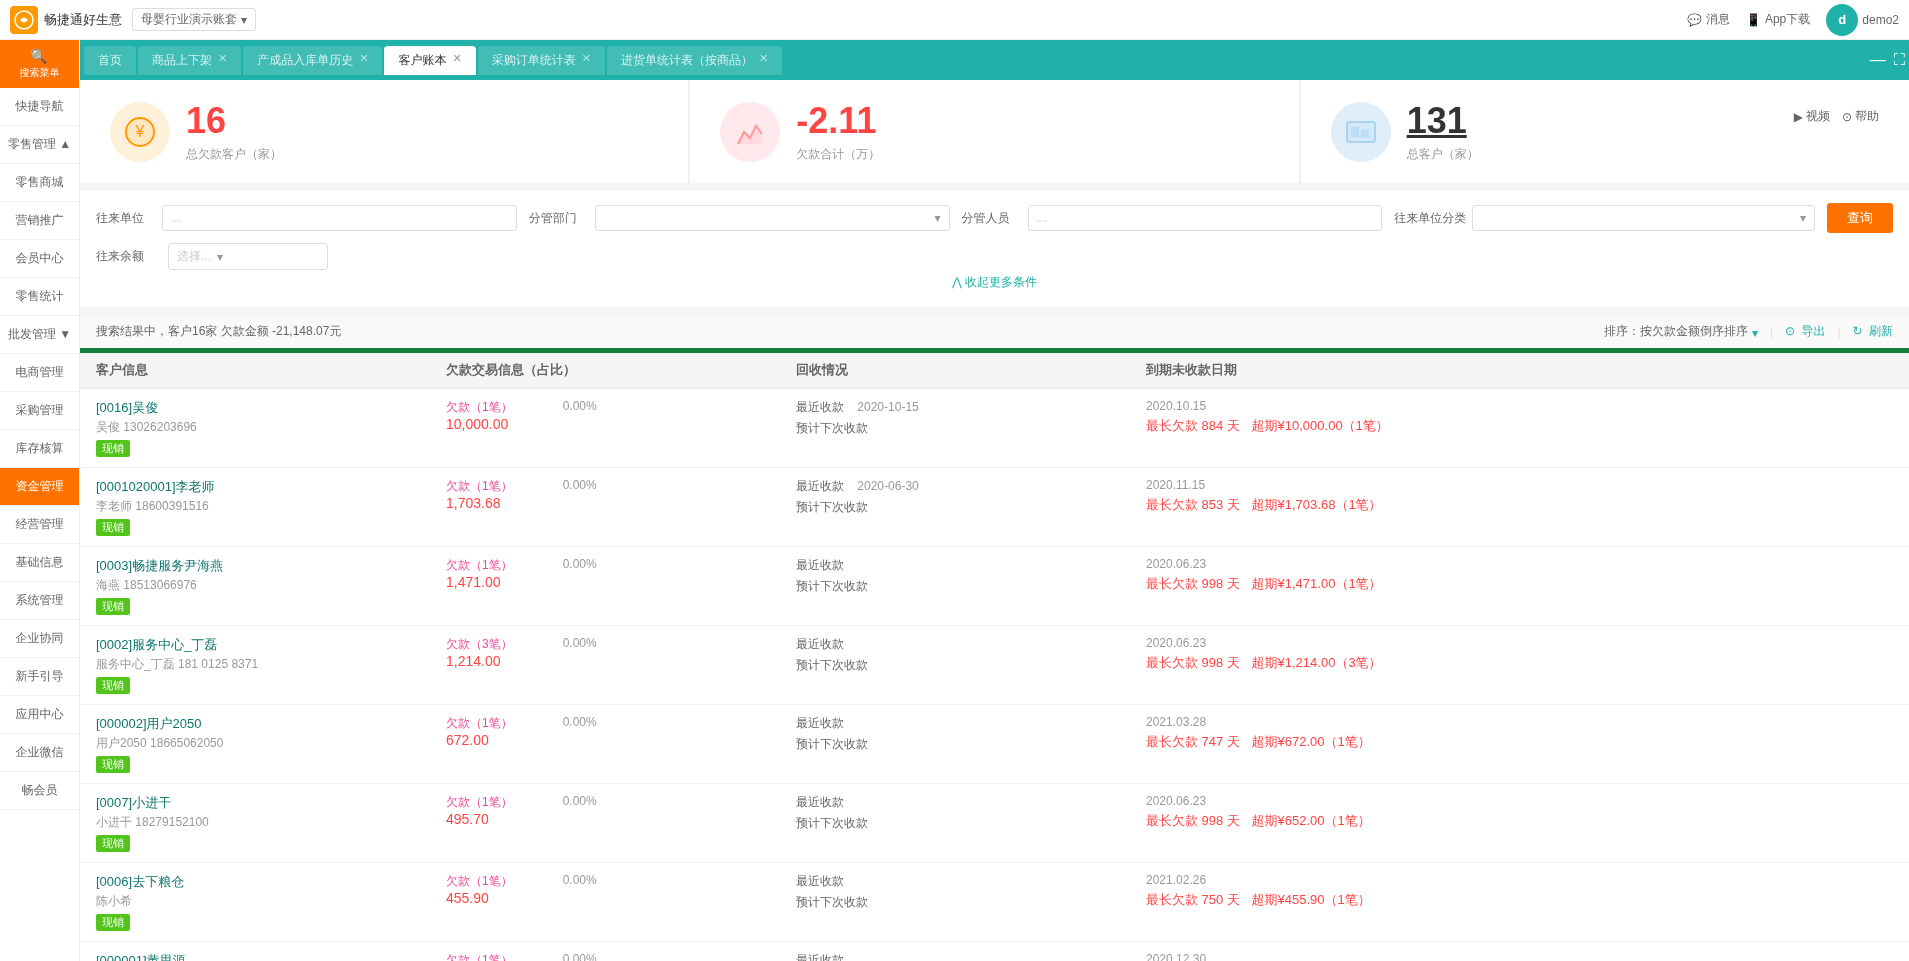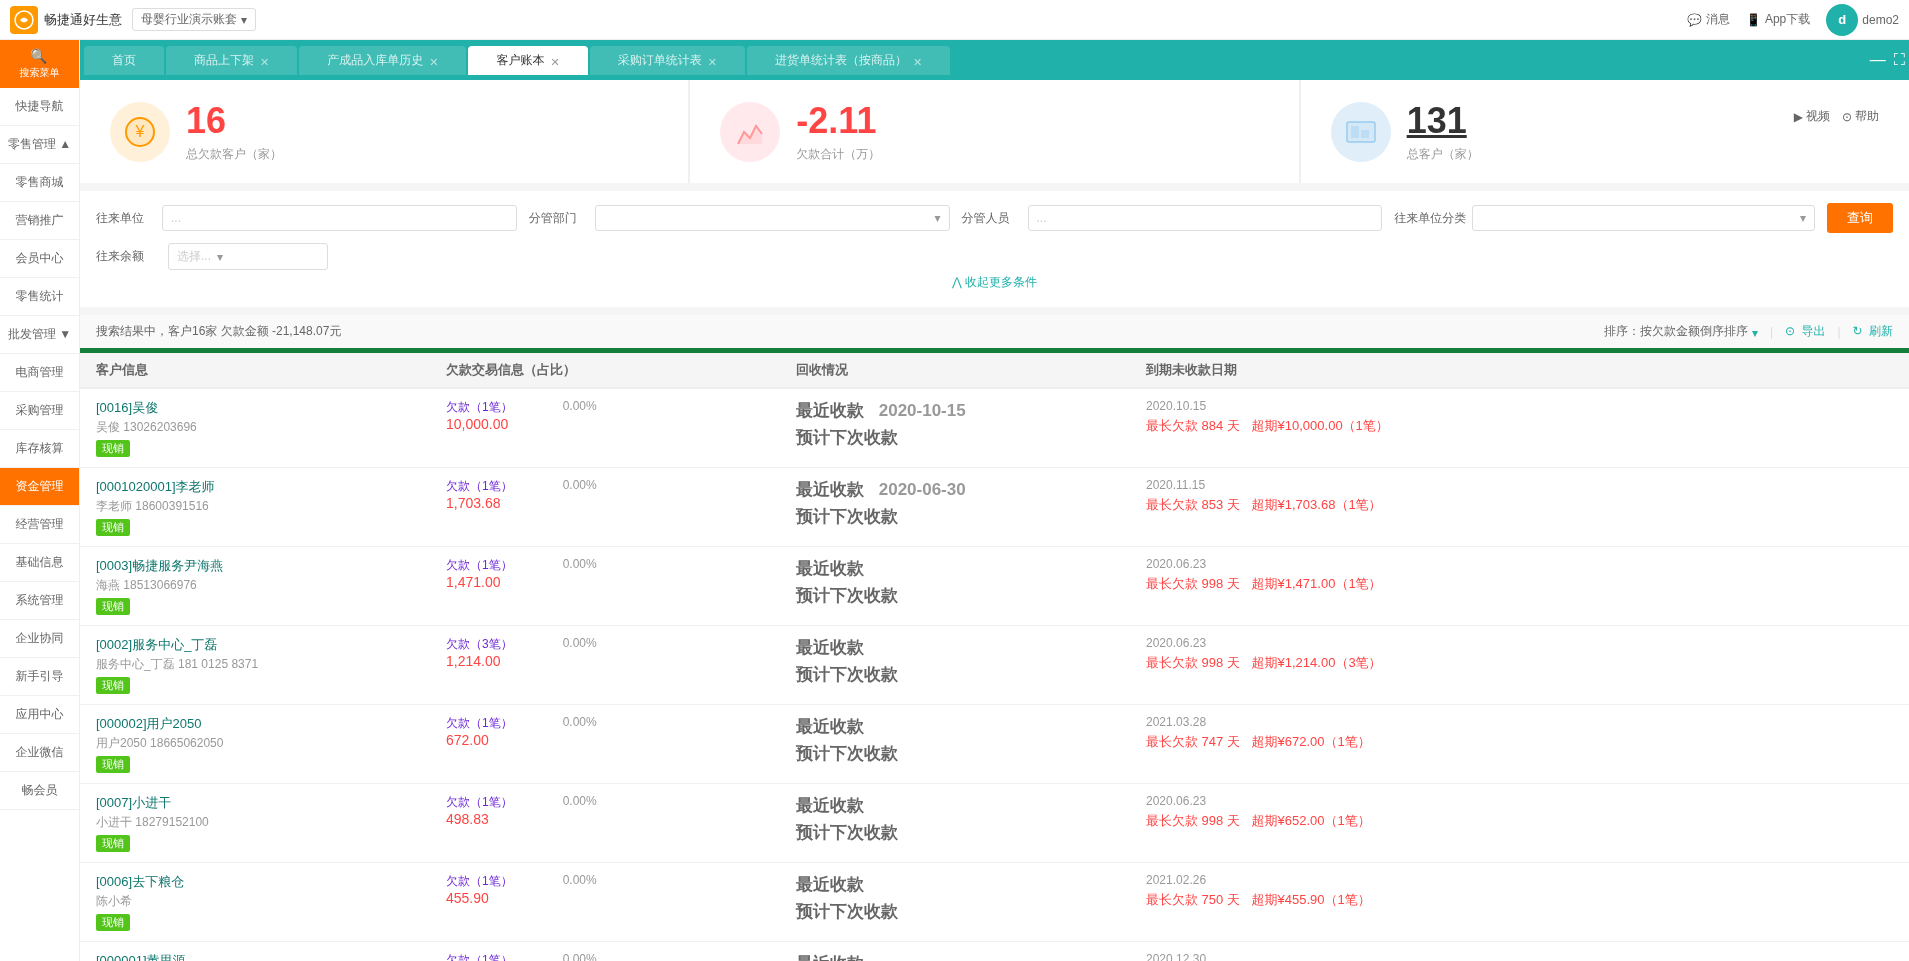--- a/index.html
+++ b/index.html
@@ -23,21 +23,21 @@
     .sidebar { width: 80px; background: #fff; border-right: 1px solid #eee; display: flex; flex-direction: column; overflow-y: auto; }
     .sidebar-search { padding: 8px 6px; background: #ff7200; color: #fff; text-align: center; font-size: 12px; cursor: pointer; }
     .sidebar-nav-item { padding: 10px 4px; text-align: center; font-size: 12px; color: #666; cursor: pointer; border-bottom: 1px solid #f0f0f0; }
     .sidebar-nav-item.active { background: #ff7200; color: #fff; }
 
     
     .content-area { flex: 1; display: flex; flex-direction: column; overflow: hidden; }
 
     
     .tab-bar { height: 40px; background: #20b2aa; display: flex; align-items: center; padding: 0 4px; gap: 2px; position: relative; }
-    .tab { display: flex; align-items: flex-end; gap: 6px; padding: 6px 28px; border-radius: 4px 4px 0 0; font-size: 12px; cursor: pointer; color: rgba(255,255,255,0.8); background: rgba(255,255,255,0.15); }
+    .tab { display: flex; align-items: flex-start; gap: 6px; padding: 6px 14px; border-radius: 4px 4px 0 0; font-size: 12px; cursor: pointer; color: rgba(255,255,255,0.8); background: rgba(255,255,255,0.15); }
     .tab.active { background: #fff; color: #333; }
     .tab .close-btn { color: rgba(255,255,255,0.6); font-size: 11px; cursor: pointer; }
     .tab.active .close-btn { color: #999; }
     .tab-bar-actions { margin-left: auto; display: flex; gap: 8px; color: #fff; font-size: 14px; cursor: pointer; }
 
     
     .page-content { flex: 1; overflow-y: auto; background: #f5f5f5; padding: 0; }
 
     
     .stats-row { display: flex; background: #fff; margin-bottom: 8px; }
@@ -65,23 +65,23 @@
     .result-text { font-size: 12px; color: #666; }
     .result-actions { display: flex; gap: 12px; font-size: 12px; color: #666; align-items: center; }
     .sort-select { display: flex; align-items: flex-end; gap: 4px; cursor: pointer; }
     .table-header { display: grid; grid-template-columns: 350px 350px 350px 1fr; background: #f5f5f5; padding: 8px 16px; border-bottom: 2px solid #eee; }
     .table-header-cell { font-size: 13px; color: #666; font-weight: 700; }
     .table-row { display: grid; grid-template-columns: 350px 350px 350px 1fr; padding: 10px 16px; border-bottom: 1px solid #f0f0f0; background: #fff; }
     .customer-name { font-size: 13px; color: #0f766e; cursor: pointer; }
     .customer-info { font-size: 12px; color: #999; margin-top: 2px; }
     .customer-tag { display: inline-block; background: #52c41a; color: #fff; font-size: 11px; padding: 1px 6px; border-radius: 2px; margin-top: 4px; }
     .debt-amount { font-size: 14px; color: #ff4444; font-weight: 500; }
-    .debt-count { font-size: 12px; color: #6d28d9; }
+    .debt-count { font-size: 12px; color: #ec4899; }
     .debt-percent { font-size: 12px; color: #999; margin-left: 30px; }
-    .collection-info { font-size: 17px; color: #666; font-weight: bold; }
+    .collection-info { font-size: 12px; color: #666; }
     .collection-date { color: #999; }
     .overdue-info { font-size: 12px; color: #999; }
     .overdue-link { color: #ff4444; cursor: pointer; }
     .overdue-days { color: #ff4444; }
 
     .debt-cell { display: flex; align-items: flex-start; gap: 20px; }
     .debt-main { display: flex; flex-direction: column; }
 
     
     .avatar { width: 32px; height: 32px; border-radius: 50%; background: #20b2aa; color: #fff; display: flex; align-items: center; justify-content: center; font-size: 13px; font-weight: bold; }
@@ -547,21 +547,21 @@
           <div class="table-row">
             <div>
               <div class="customer-name">[0007]小进干</div>
               <div class="customer-info">小进干 18279152100</div>
               <span class="customer-tag">现销</span>
             </div>
             <div>
               <div class="debt-cell">
                 <div class="debt-main">
                   <span class="debt-count">欠款（1笔）</span>
-                  <span class="debt-amount">498.83</span>
+                  <span class="debt-amount">495.70</span>
                 </div>
                 <span class="debt-percent">0.00%</span>
               </div>
             </div>
             <div>
               <div class="collection-info">
                 <span>最近收款</span>
               </div>
               <div class="collection-info" style="margin-top:4px">
                 <span>预计下次收款</span>

